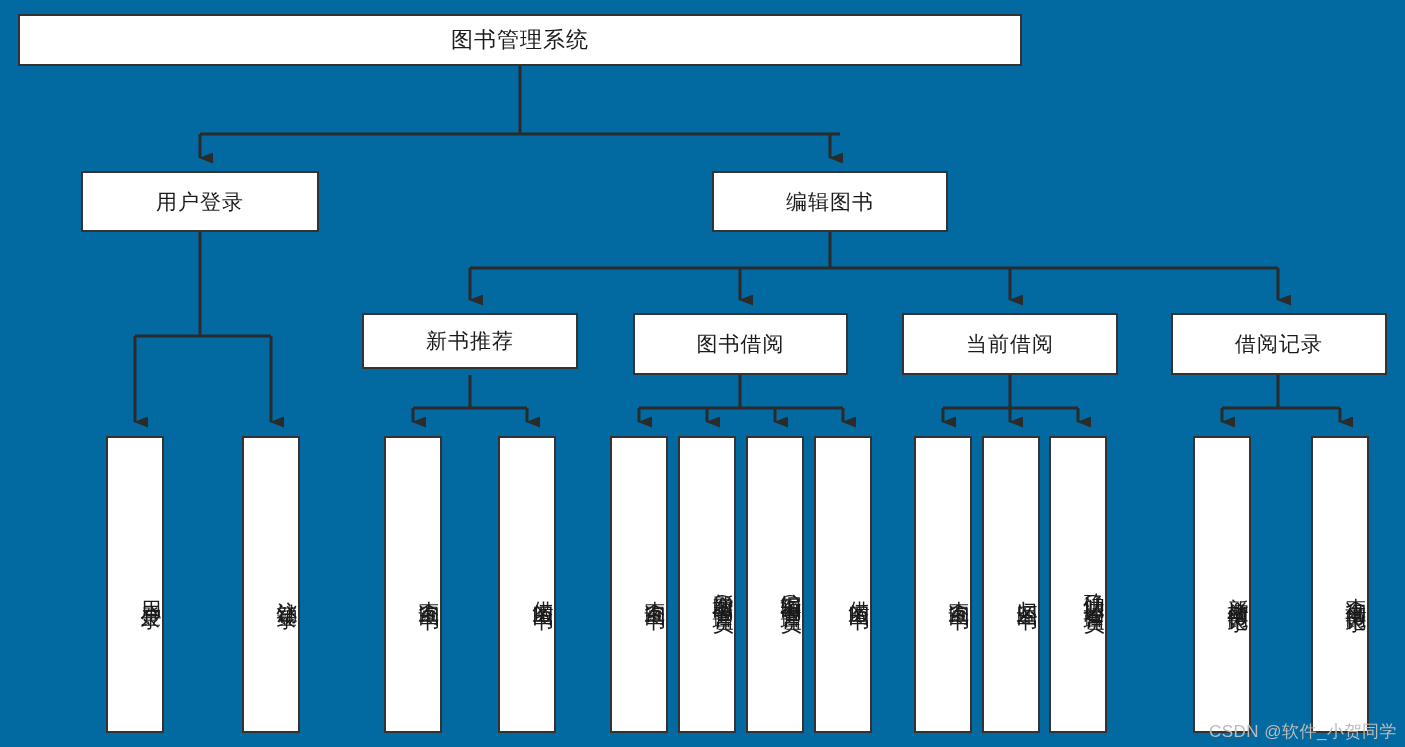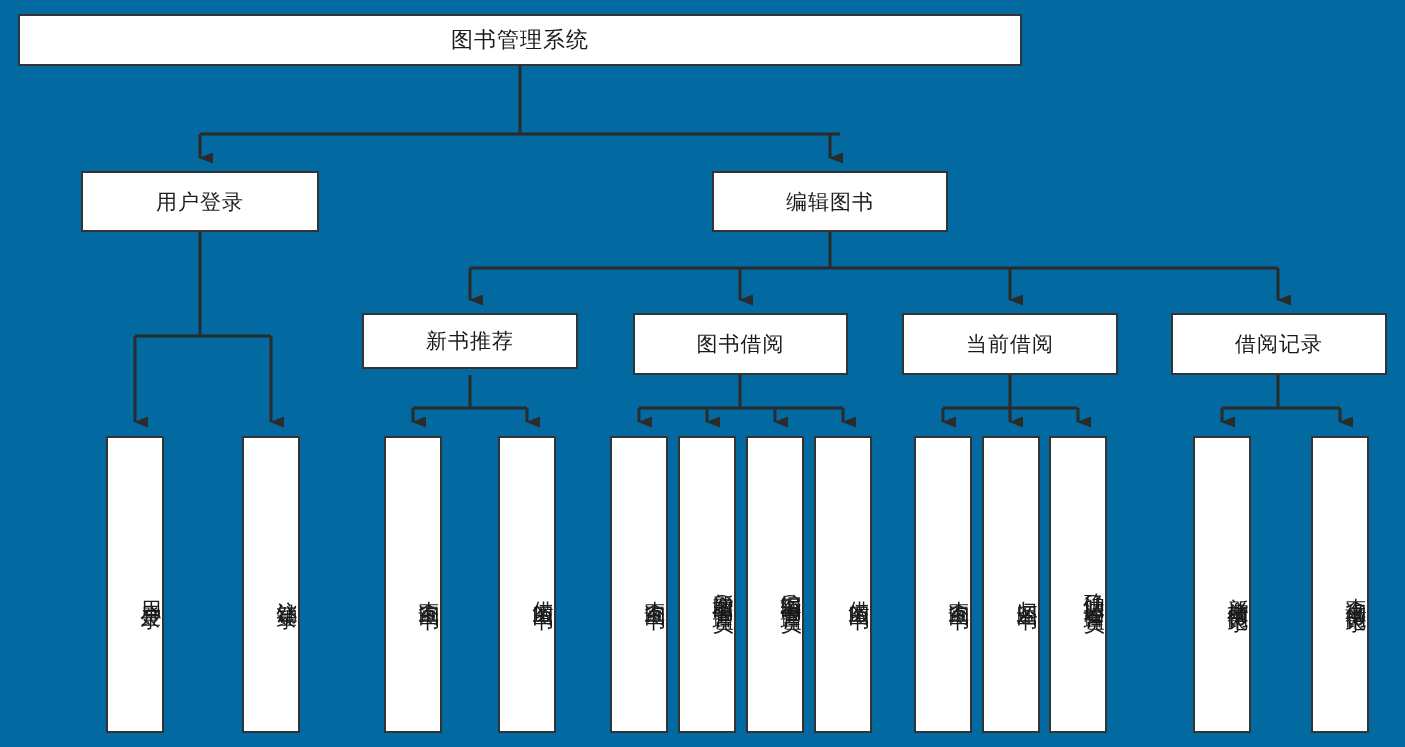--- a/index.html
+++ b/index.html
@@ -182,14 +182,15 @@
     <span>确认归还（管理员）</span>
   </div>
 
   <div class="node vert" style="left:1193px; top:436px; width:58px; height:297px;">
     <span>新增借阅记录</span>
   </div>
   <div class="node vert" style="left:1311px; top:436px; width:58px; height:297px;">
     <span>查询借阅记录</span>
   </div>
 
+  <div class="watermark">CSDN @软件_小贺同学</div>
 
 </div>
 
 </body></html>

